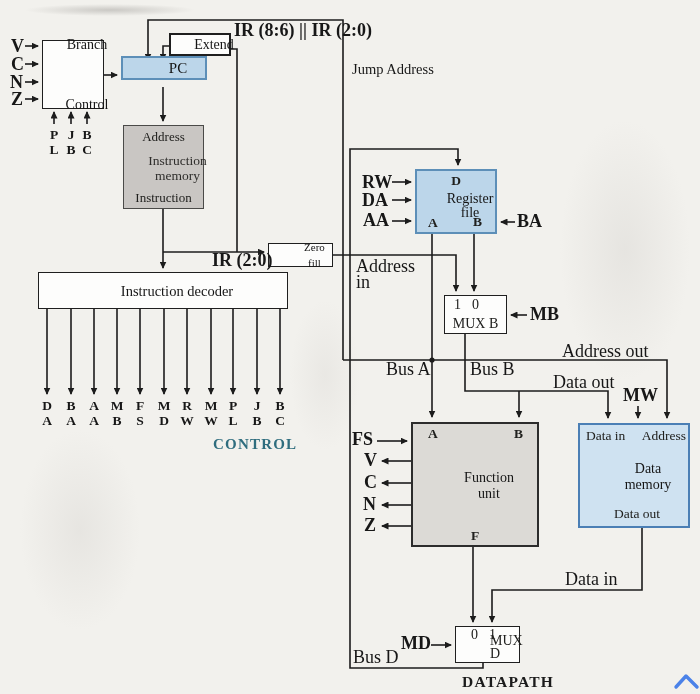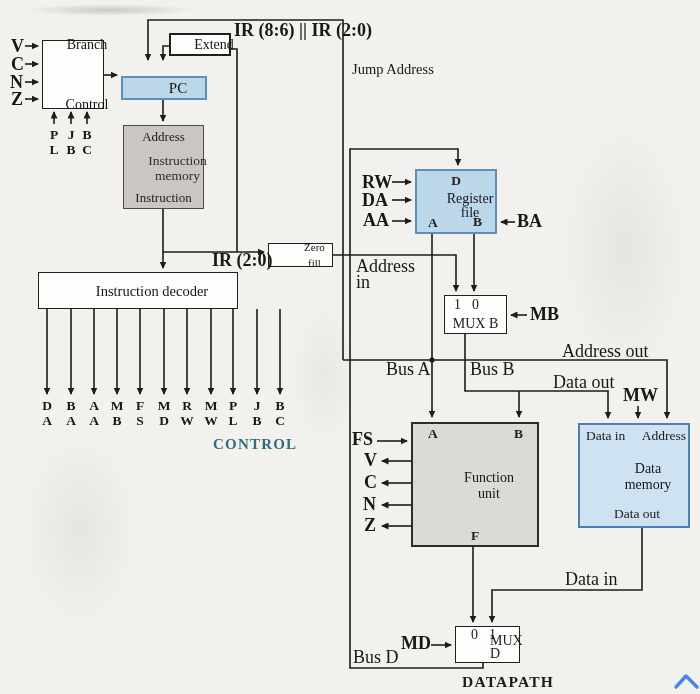--- a/index.html
+++ b/index.html
@@ -95,40 +95,40 @@
       <circle cx="432" cy="360" r="2.6" fill="#1c1c1c" stroke="none"></circle>
     </g>
     <polyline points="676,687 686,676 697,687" fill="none" stroke="#4b82e8" stroke-width="3.4" stroke-linecap="round" stroke-linejoin="round"></polyline>
   </svg>
 
   <div class="box" style="left:42px;top:40px;width:62px;height:69px;gap:44px;">
     <span class="bt">Branch</span>
     <span class="bt">Control</span>
   </div>
 
-  <div class="box blue" style="left:121px;top:76px;width:86px;height:24px;">
+  <div class="box blue" style="left:121px;top:56px;width:86px;height:24px;">
     <span class="bt" style="font-size:15px;">PC</span>
   </div>
 
   <div class="box" style="left:169px;top:33px;width:62px;height:23px;border-width:2px;">
     <span class="bt">Extend</span>
   </div>
 
   <div class="box graybox" style="left:123px;top:125px;width:81px;height:84px;">
     <span class="port" style="left:0;right:0;top:4px;font-weight:normal;font-size:13px;">Address</span>
     <span class="bt" style="font-size:13.5px;line-height:15px;margin-top:2px;">Instruction</span>
     <span class="bt" style="font-size:13.5px;line-height:15px;">memory</span>
     <span class="port" style="left:0;right:0;bottom:4px;font-weight:normal;font-size:13px;">Instruction</span>
   </div>
 
   <div class="box" style="left:268px;top:243px;width:65px;height:24px;">
     <span class="bt" style="font-size:11px;">Zero fill</span>
   </div>
 
-  <div class="box" style="left:38px;top:272px;width:200px;height:37px;">
+  <div class="box" style="left:38px;top:272px;width:250px;height:37px;">
     <span class="bt" style="font-size:14.5px;">Instruction decoder</span>
   </div>
 
   <div class="box blue" style="left:415px;top:169px;width:82px;height:65px;">
     <span class="port" style="left:0;right:0;top:3px;text-align:center;">D</span>
     <span class="bt" style="margin-top:8px;line-height:15px;">Register</span>
     <span class="bt" style="line-height:14px;">file</span>
     <span class="port" style="left:11px;bottom:3px;">A</span>
     <span class="port" style="right:13px;bottom:4px;">B</span>
   </div>

